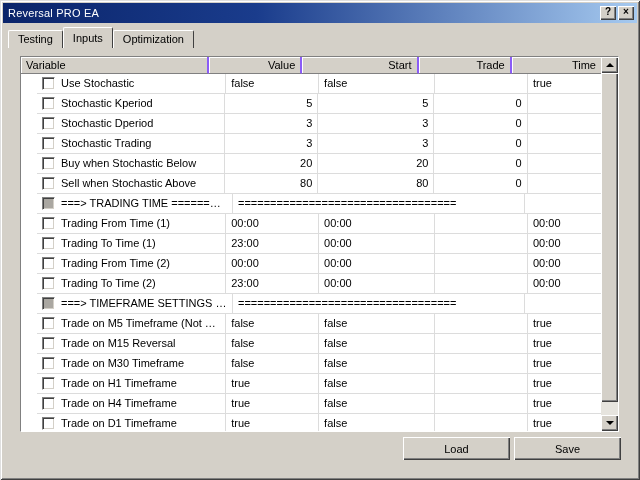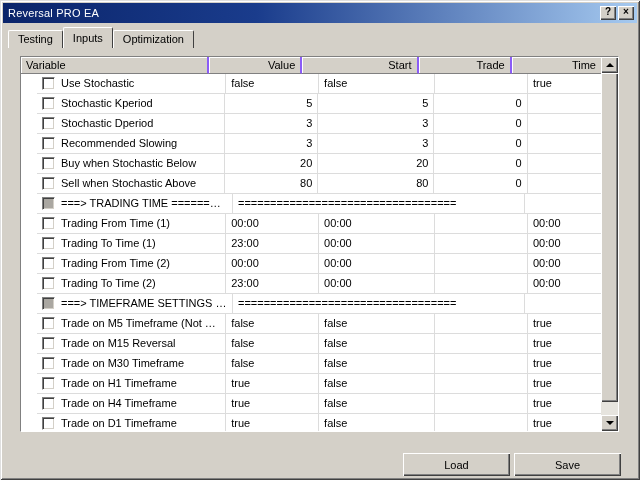--- a/index.html
+++ b/index.html
@@ -89,21 +89,21 @@
   .sb-bottom { bottom: 0; }
   .arrow-up { width:0; height:0; border-left:4px solid transparent; border-right:4px solid transparent; border-bottom:4px solid #000; }
   .arrow-down { width:0; height:0; border-left:4px solid transparent; border-right:4px solid transparent; border-top:4px solid #000; }
   .sb-track { position: absolute; top: 16px; bottom: 16px; left: 0; right: 0; }
   .sb-thumb {
     position: absolute; top: 0; left: 0; right: 0; height: calc(100% - 13px);
     background: #d4d0c8;
     box-shadow: inset 1px 1px 0 #ffffff, inset -1px -1px 0 #404040, inset -2px -2px 0 #808080;
   }
   
-  .footer { position: absolute; left: 0; right: 19px; top: 437px; display: flex; justify-content: flex-end; gap: 4px; margin-top: 16px; }
+  .footer { position: absolute; left: 0; right: 19px; top: 437px; display: flex; justify-content: flex-end; gap: 4px; }
   .btn {
     width: 107px; height: 23px; background: #d4d0c8; font-family: inherit; font-size: 11px;
     border: none; color: #000;
     box-shadow: inset 1px 1px 0 #ffffff, inset -1px -1px 0 #404040, inset -2px -2px 0 #808080;
     cursor: default;
   }
 </style>
 </head>
 <body>
 
@@ -158,21 +158,21 @@
             <span class="var-label">Stochastic Dperiod</span>
           </div>
           <div class="cell w-value right">3</div>
           <div class="cell w-start right">3</div>
           <div class="cell w-step right">0</div>
           <div class="cell w-stop right">0</div>
         </div>
         <div class="row">
           <div class="cell w-var varcell">
             <span class="checkbox"></span>
-            <span class="var-label">Recommended Slowing</span>
+            <span class="var-label">Stochastic Trading</span>
           </div>
           <div class="cell w-value right">3</div>
           <div class="cell w-start right">3</div>
           <div class="cell w-step right">0</div>
           <div class="cell w-stop right">0</div>
         </div>
         <div class="row">
           <div class="cell w-var varcell">
             <span class="checkbox"></span>
             <span class="var-label">Buy when Stochastic Below</span>

